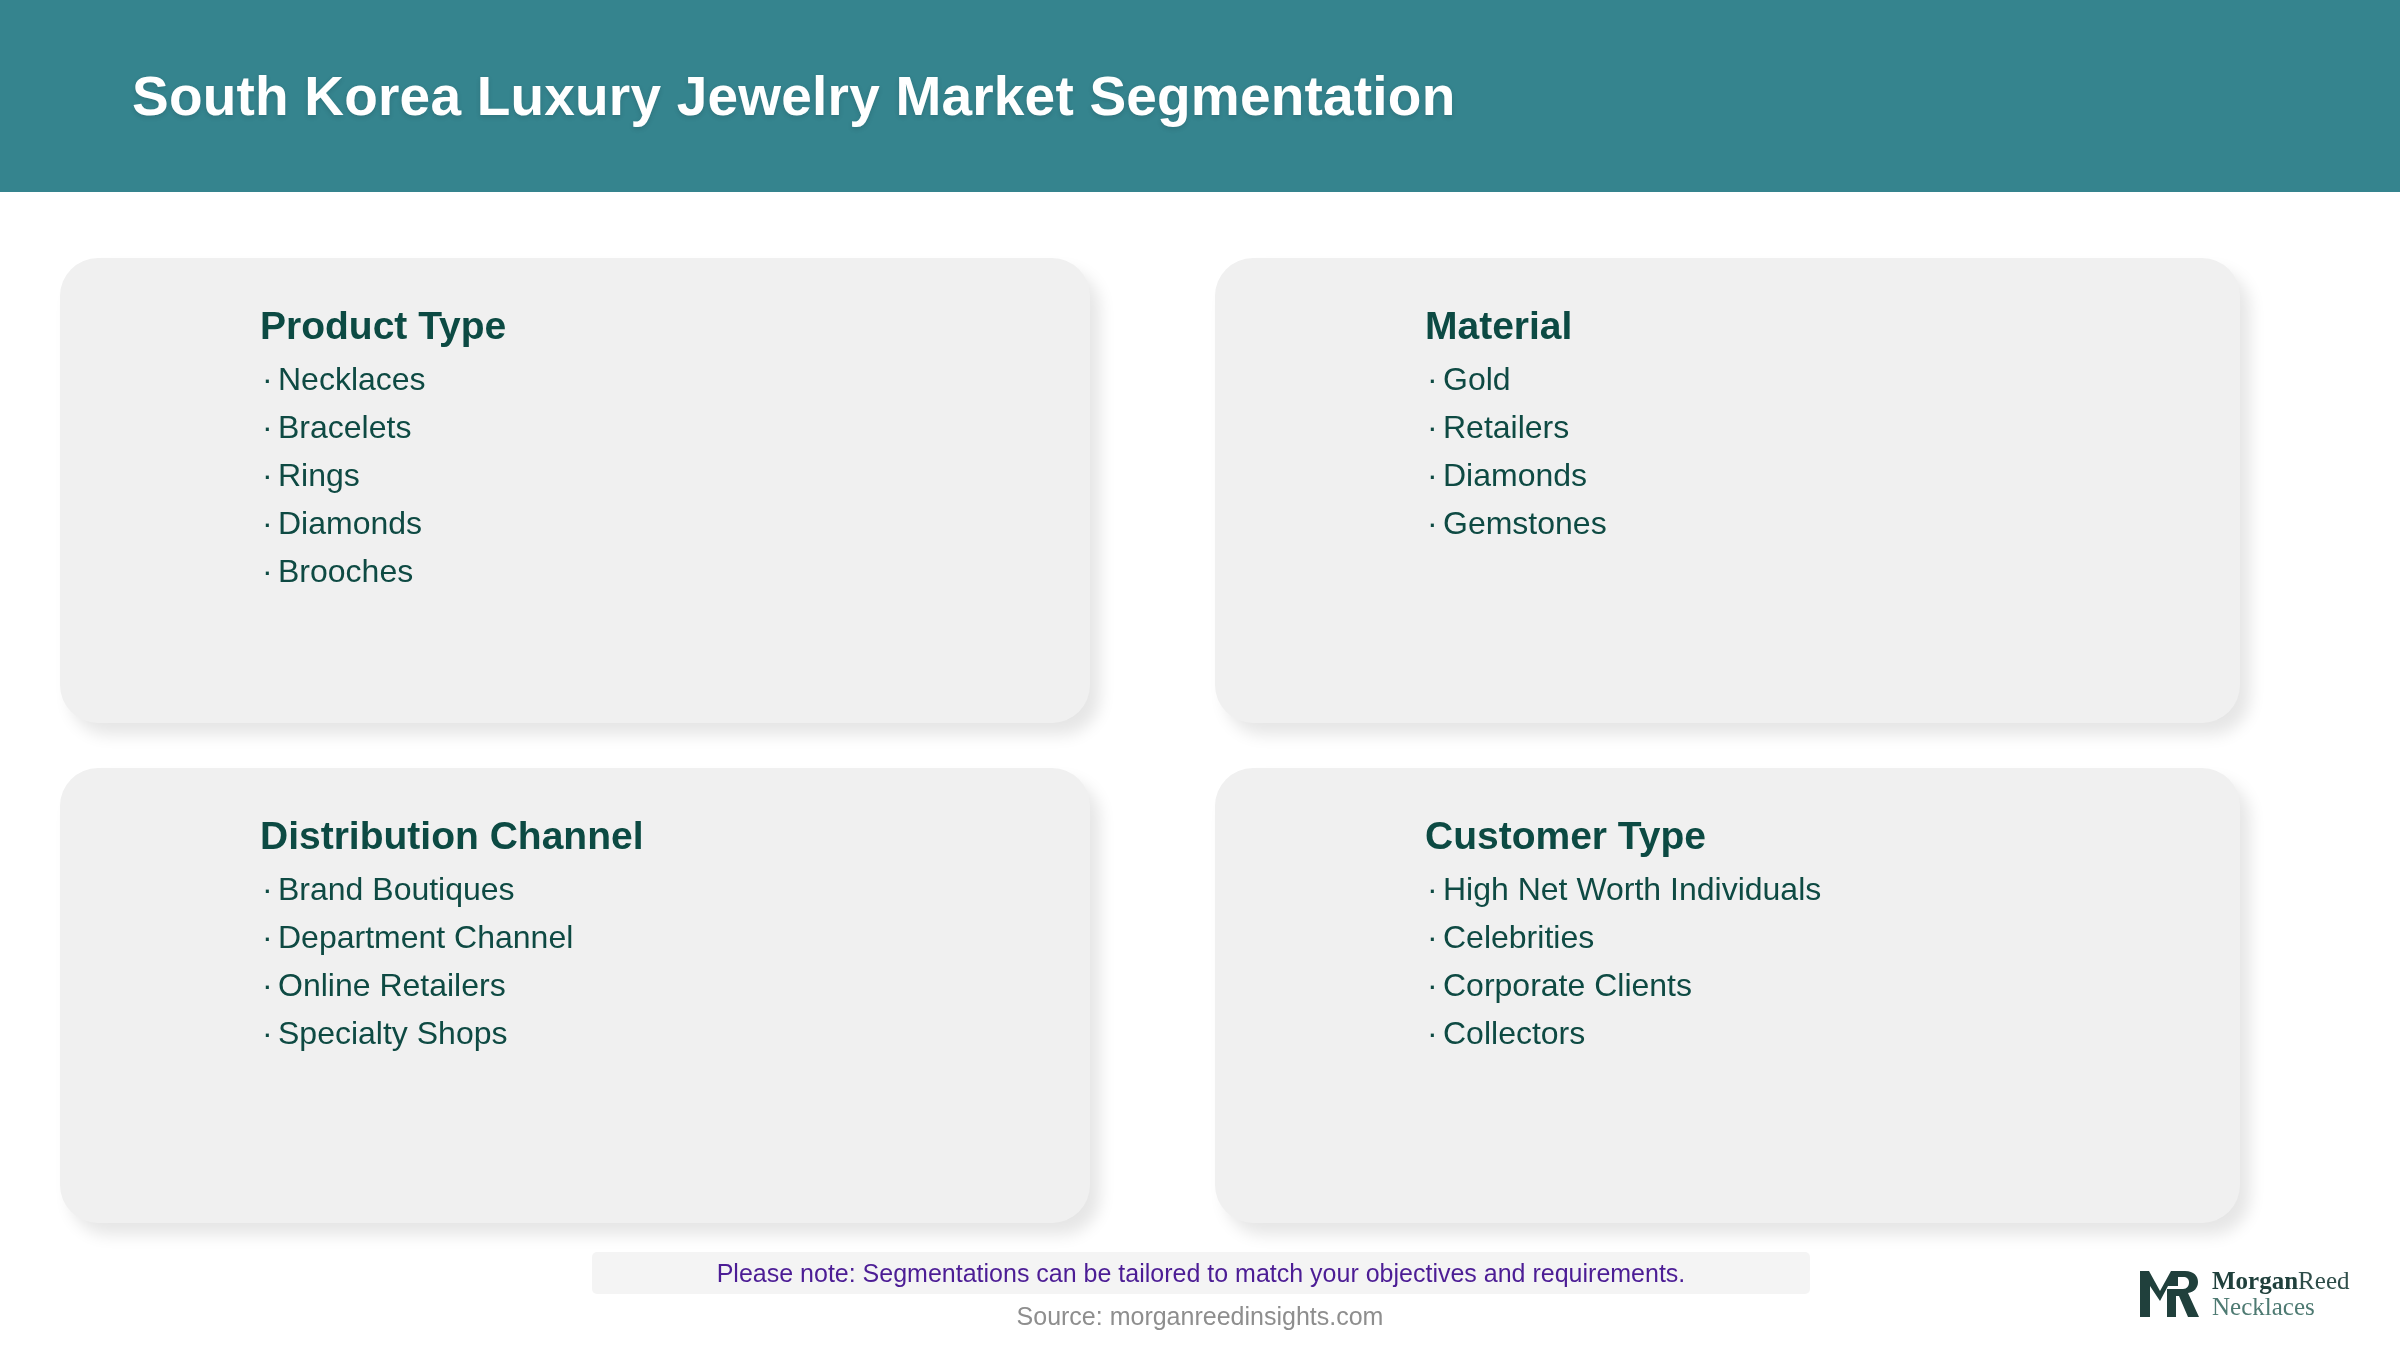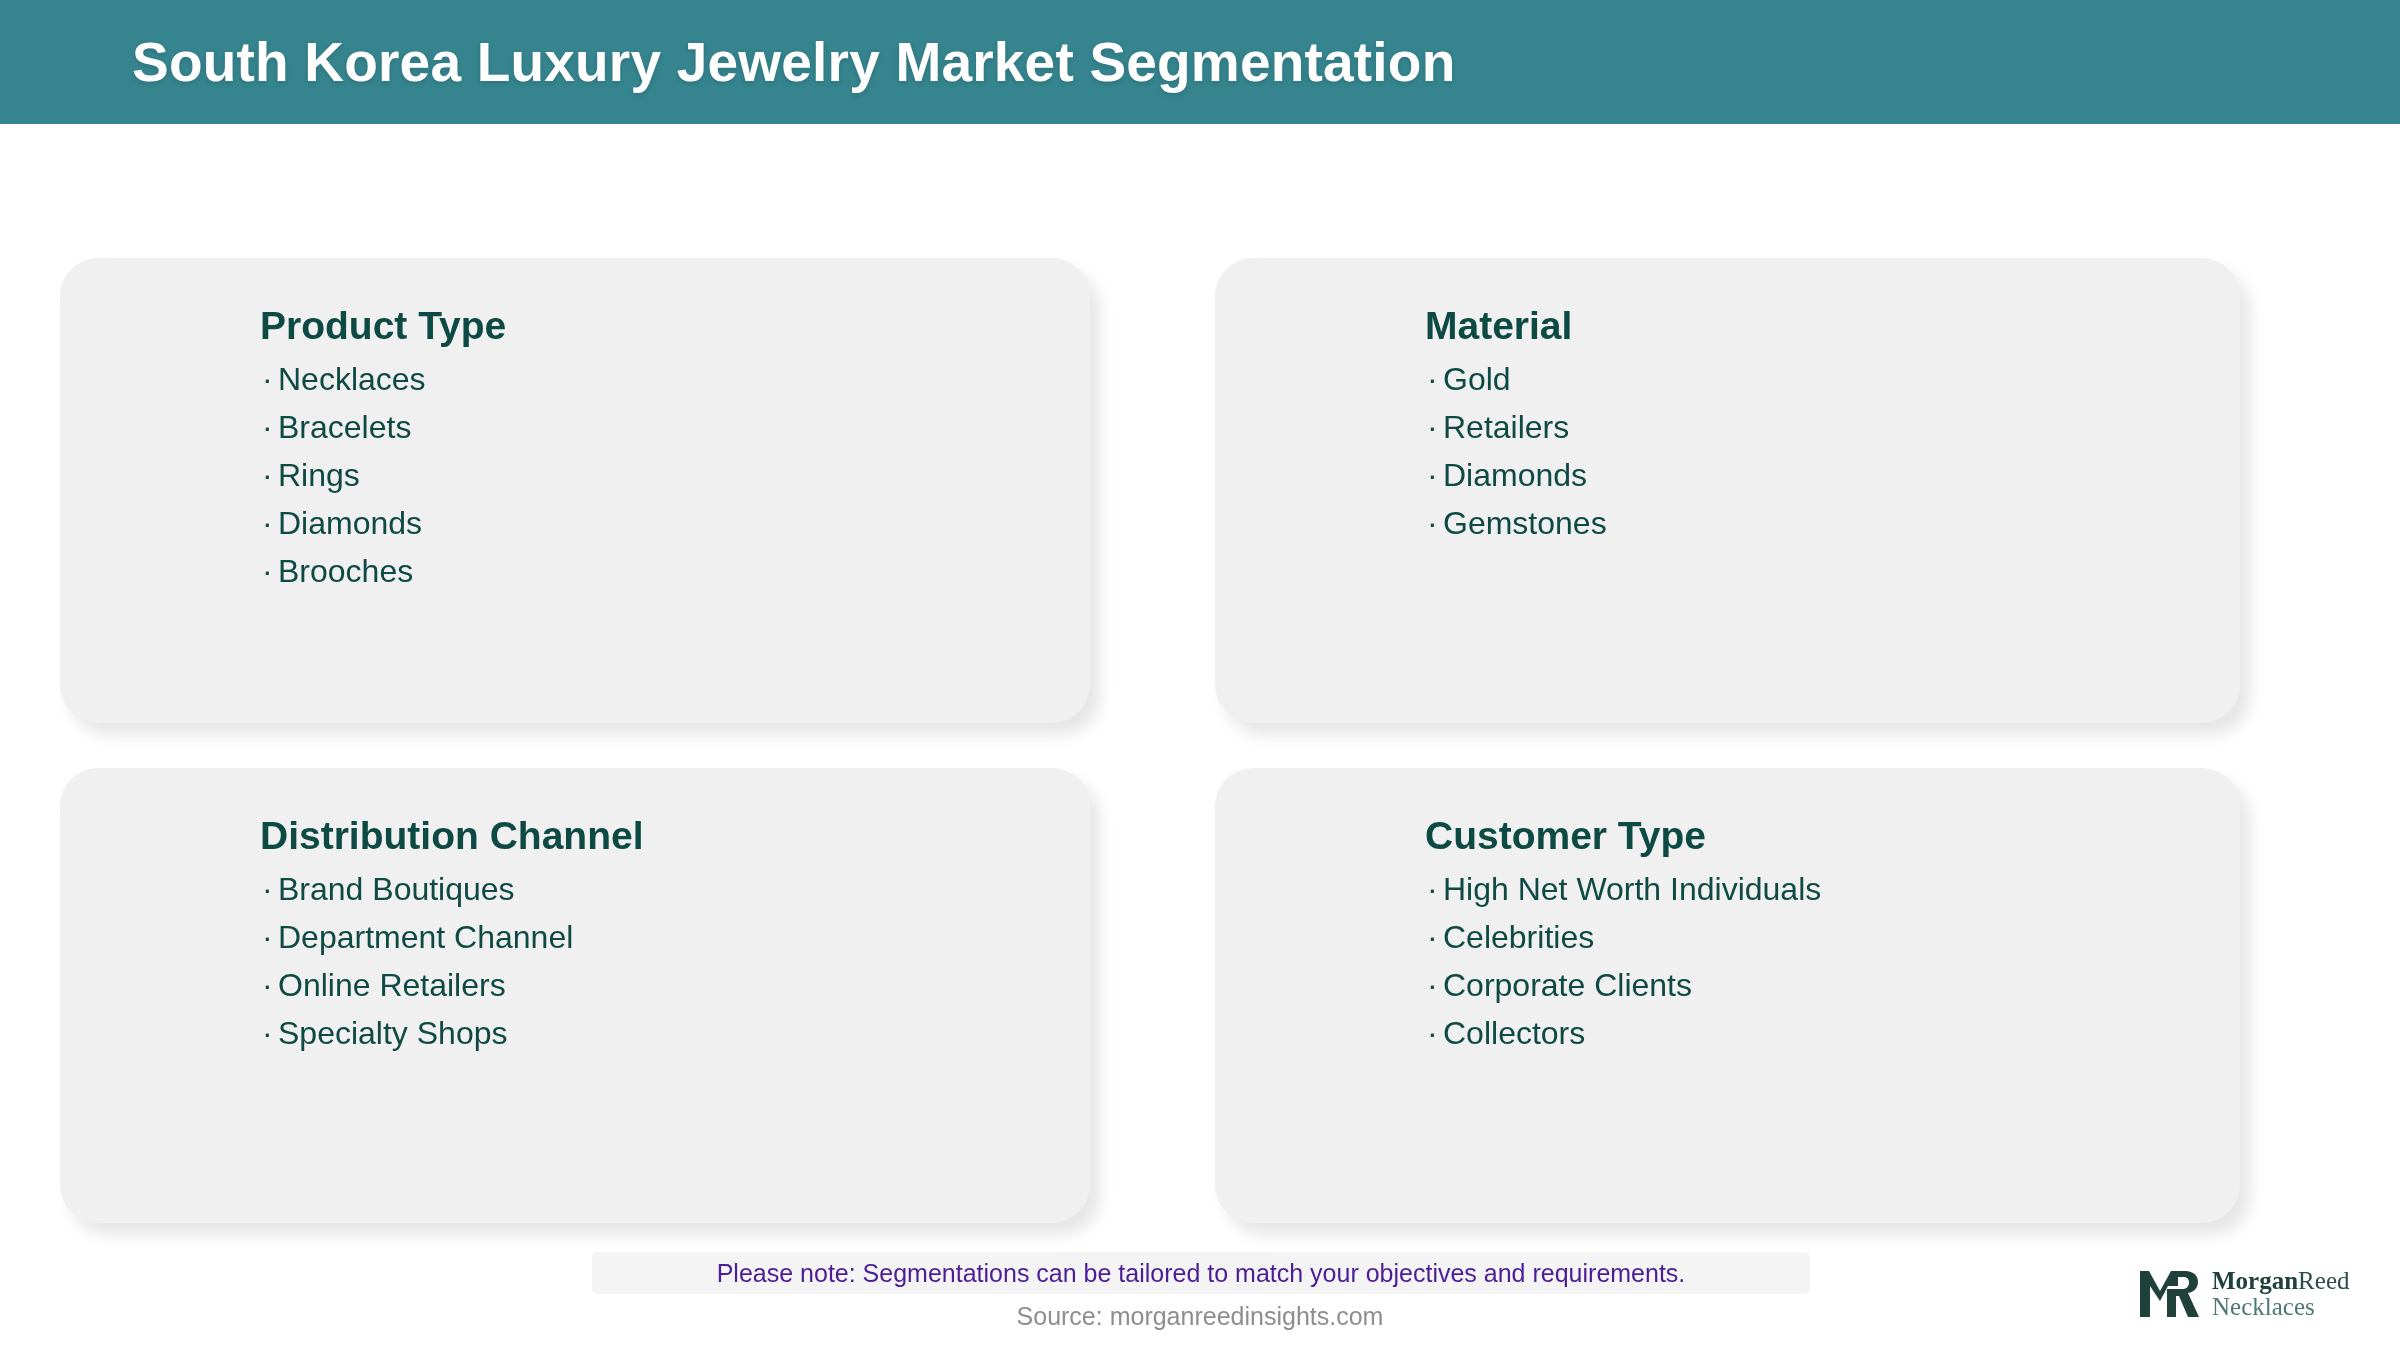--- a/index.html
+++ b/index.html
@@ -14,21 +14,21 @@
     overflow: hidden;
     position: relative;
   }
 
   
   .header {
     position: absolute;
     left: 0;
     top: 0;
     width: 2400px;
-    height: 124px;
+    height: 192px;
     background: #35848E;
     display: flex;
     align-items: center;
     box-sizing: border-box;
     padding-left: 132px;
   }
   .header-title {
     color: #ffffff;
     font-size: 55px;
     font-weight: bold;

